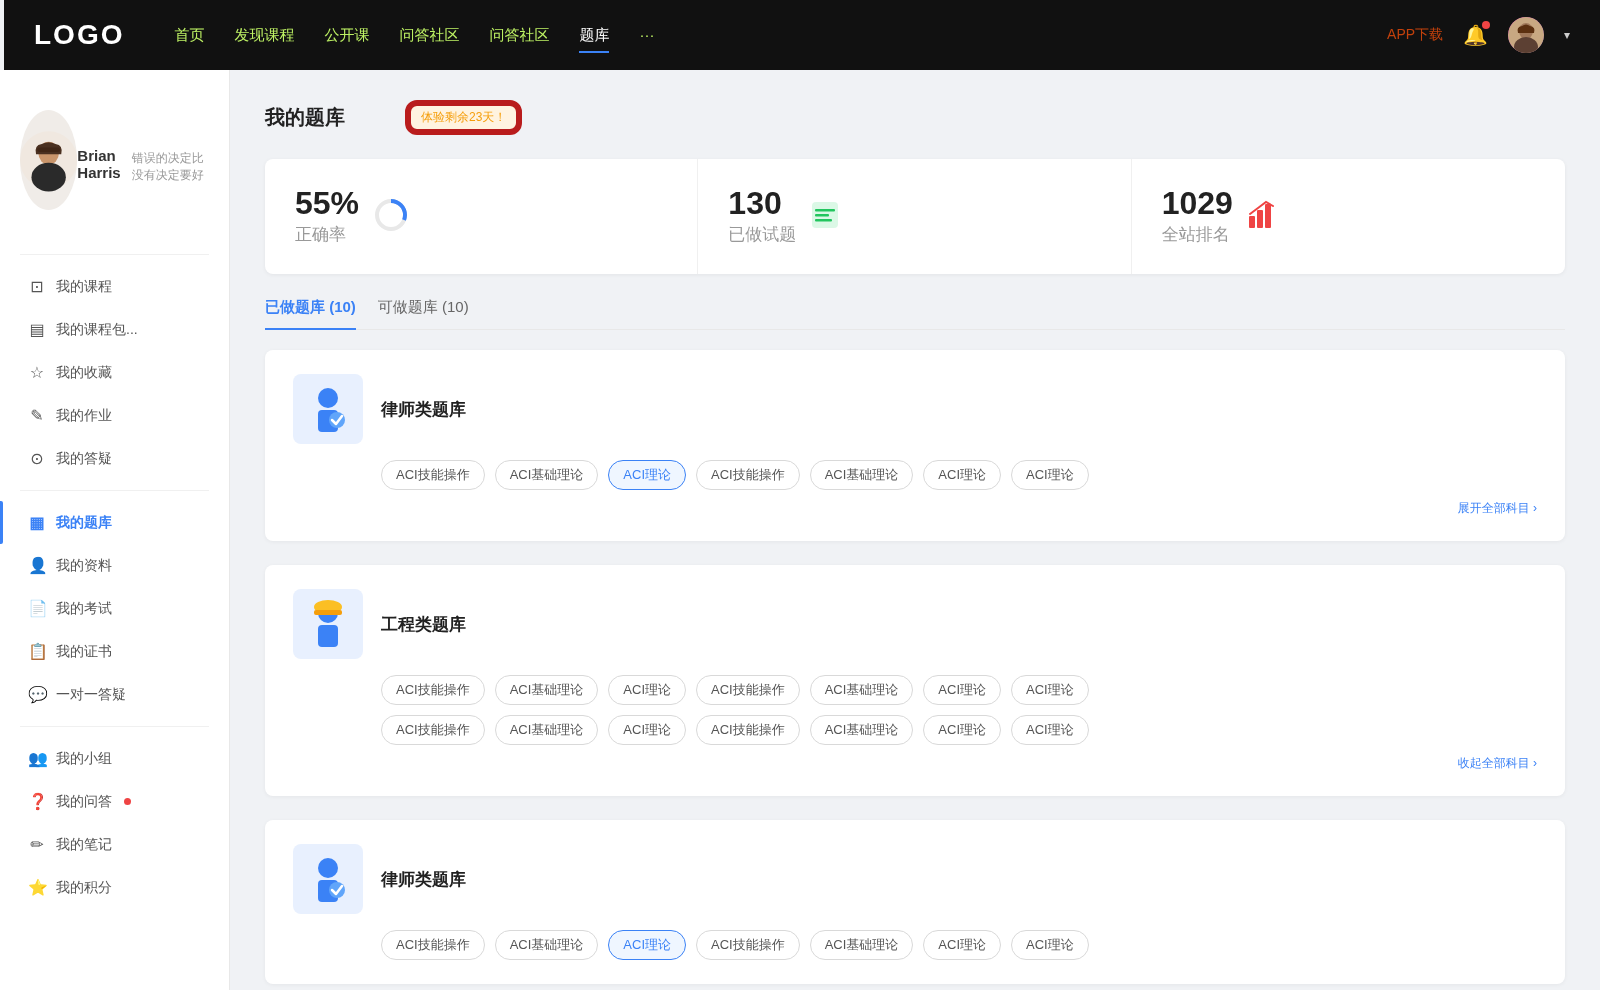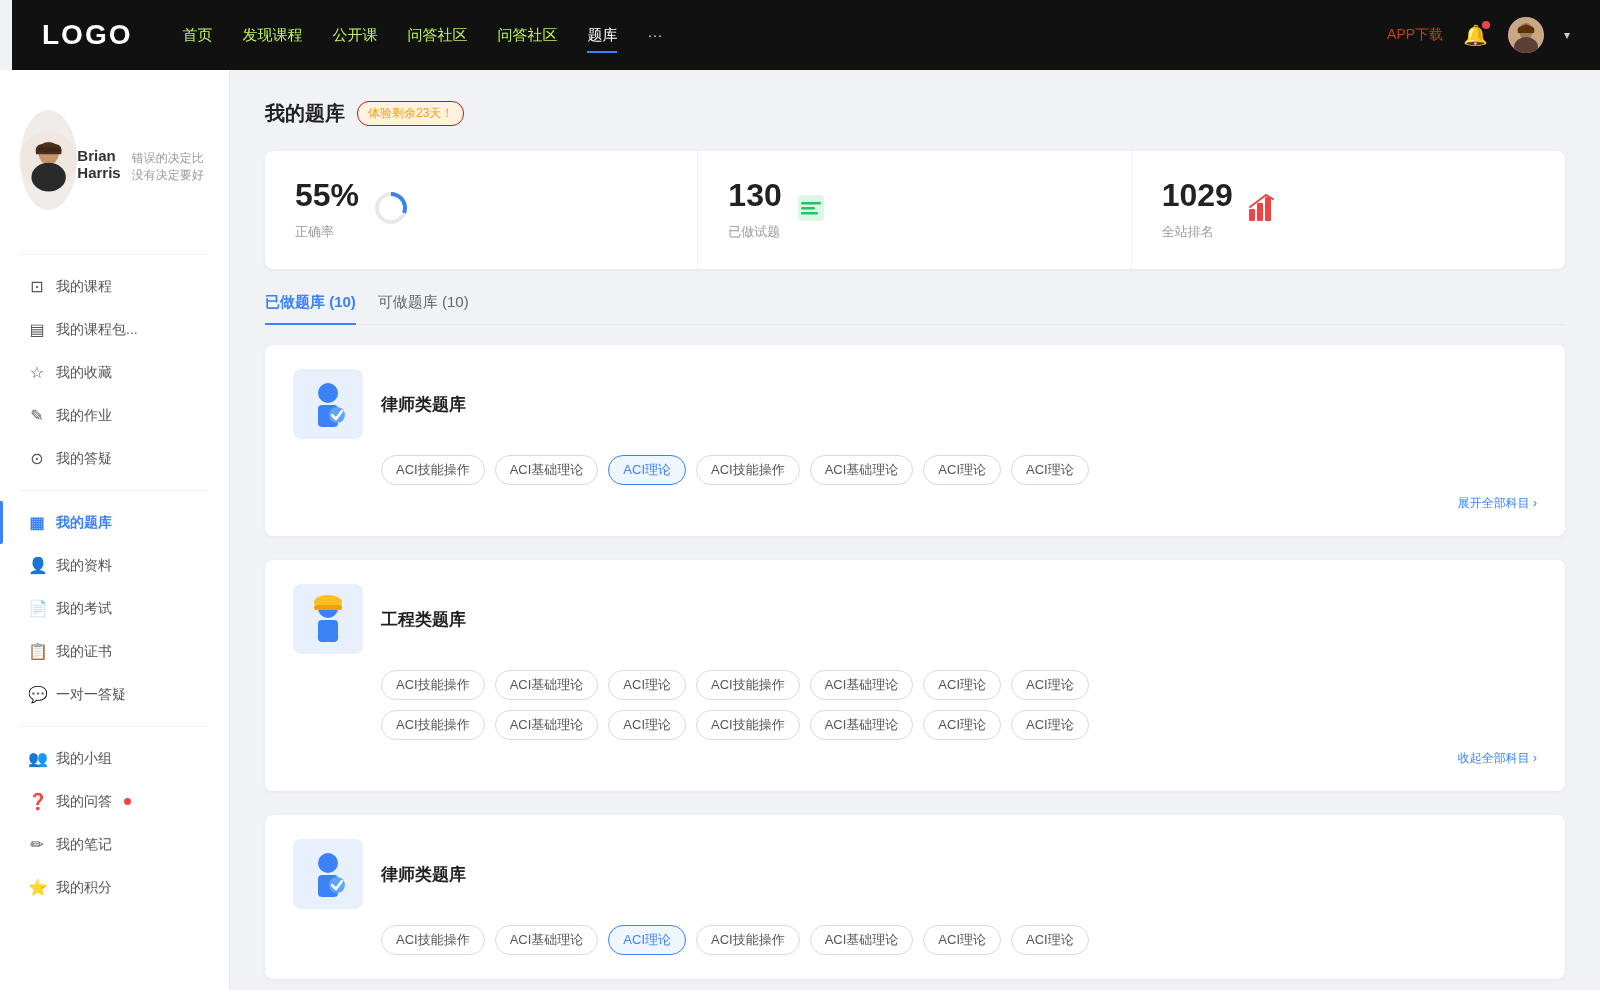--- a/index.html
+++ b/index.html
@@ -6,21 +6,21 @@
     body { font-family: -apple-system, BlinkMacSystemFont, "PingFang SC", "Microsoft YaHei", sans-serif; background: #f0f2f5; min-height: 990px; }
 
     
     .navbar {
       background: #111;
       height: 70px;
       display: flex;
       align-items: center;
       padding: 0 30px;
       position: fixed;
-      top: 0; left: 12px; right: 0;
+      top: 0; left: 4px; right: 0;
       z-index: 100;
     }
     .nav-logo {
       color: white;
       font-size: 28px;
       font-weight: bold;
       letter-spacing: 2px;
       margin-right: 50px;
     }
     .nav-links {
@@ -191,21 +191,22 @@
       font-size: 20px;
       font-weight: 600;
       color: #222;
     }
     .trial-badge {
       background: #fff3e0;
       color: #f59e0b;
       font-size: 12px;
       padding: 3px 10px;
       border-radius: 12px;
-      border: 1px solid #b91c1c;
+      border: 6px solid #b91c1c;
+      margin-left: 48px;
     }
 
     
     .stats-grid {
       display: grid;
       grid-template-columns: repeat(3, 1fr);
       gap: 0;
       background: white;
       border-radius: 8px;
       margin-bottom: 24px;
@@ -221,23 +222,23 @@
     }
     .stat-item:last-child { border-right: none; }
     .stat-text {}
     .stat-value {
       font-size: 32px;
       font-weight: 700;
       color: #222;
       line-height: 1;
     }
     .stat-label {
-      font-size: 13px;
+      font-size: 17px;
       color: #999;
-      margin-top: 12px;
+      margin-top: 4px;
     }
 
     
     .tabs-row {
       display: flex;
       gap: 22px;
       margin-bottom: 20px;
       border-bottom: 1px solid #e8e8e8;
     }
     .tab-item {

